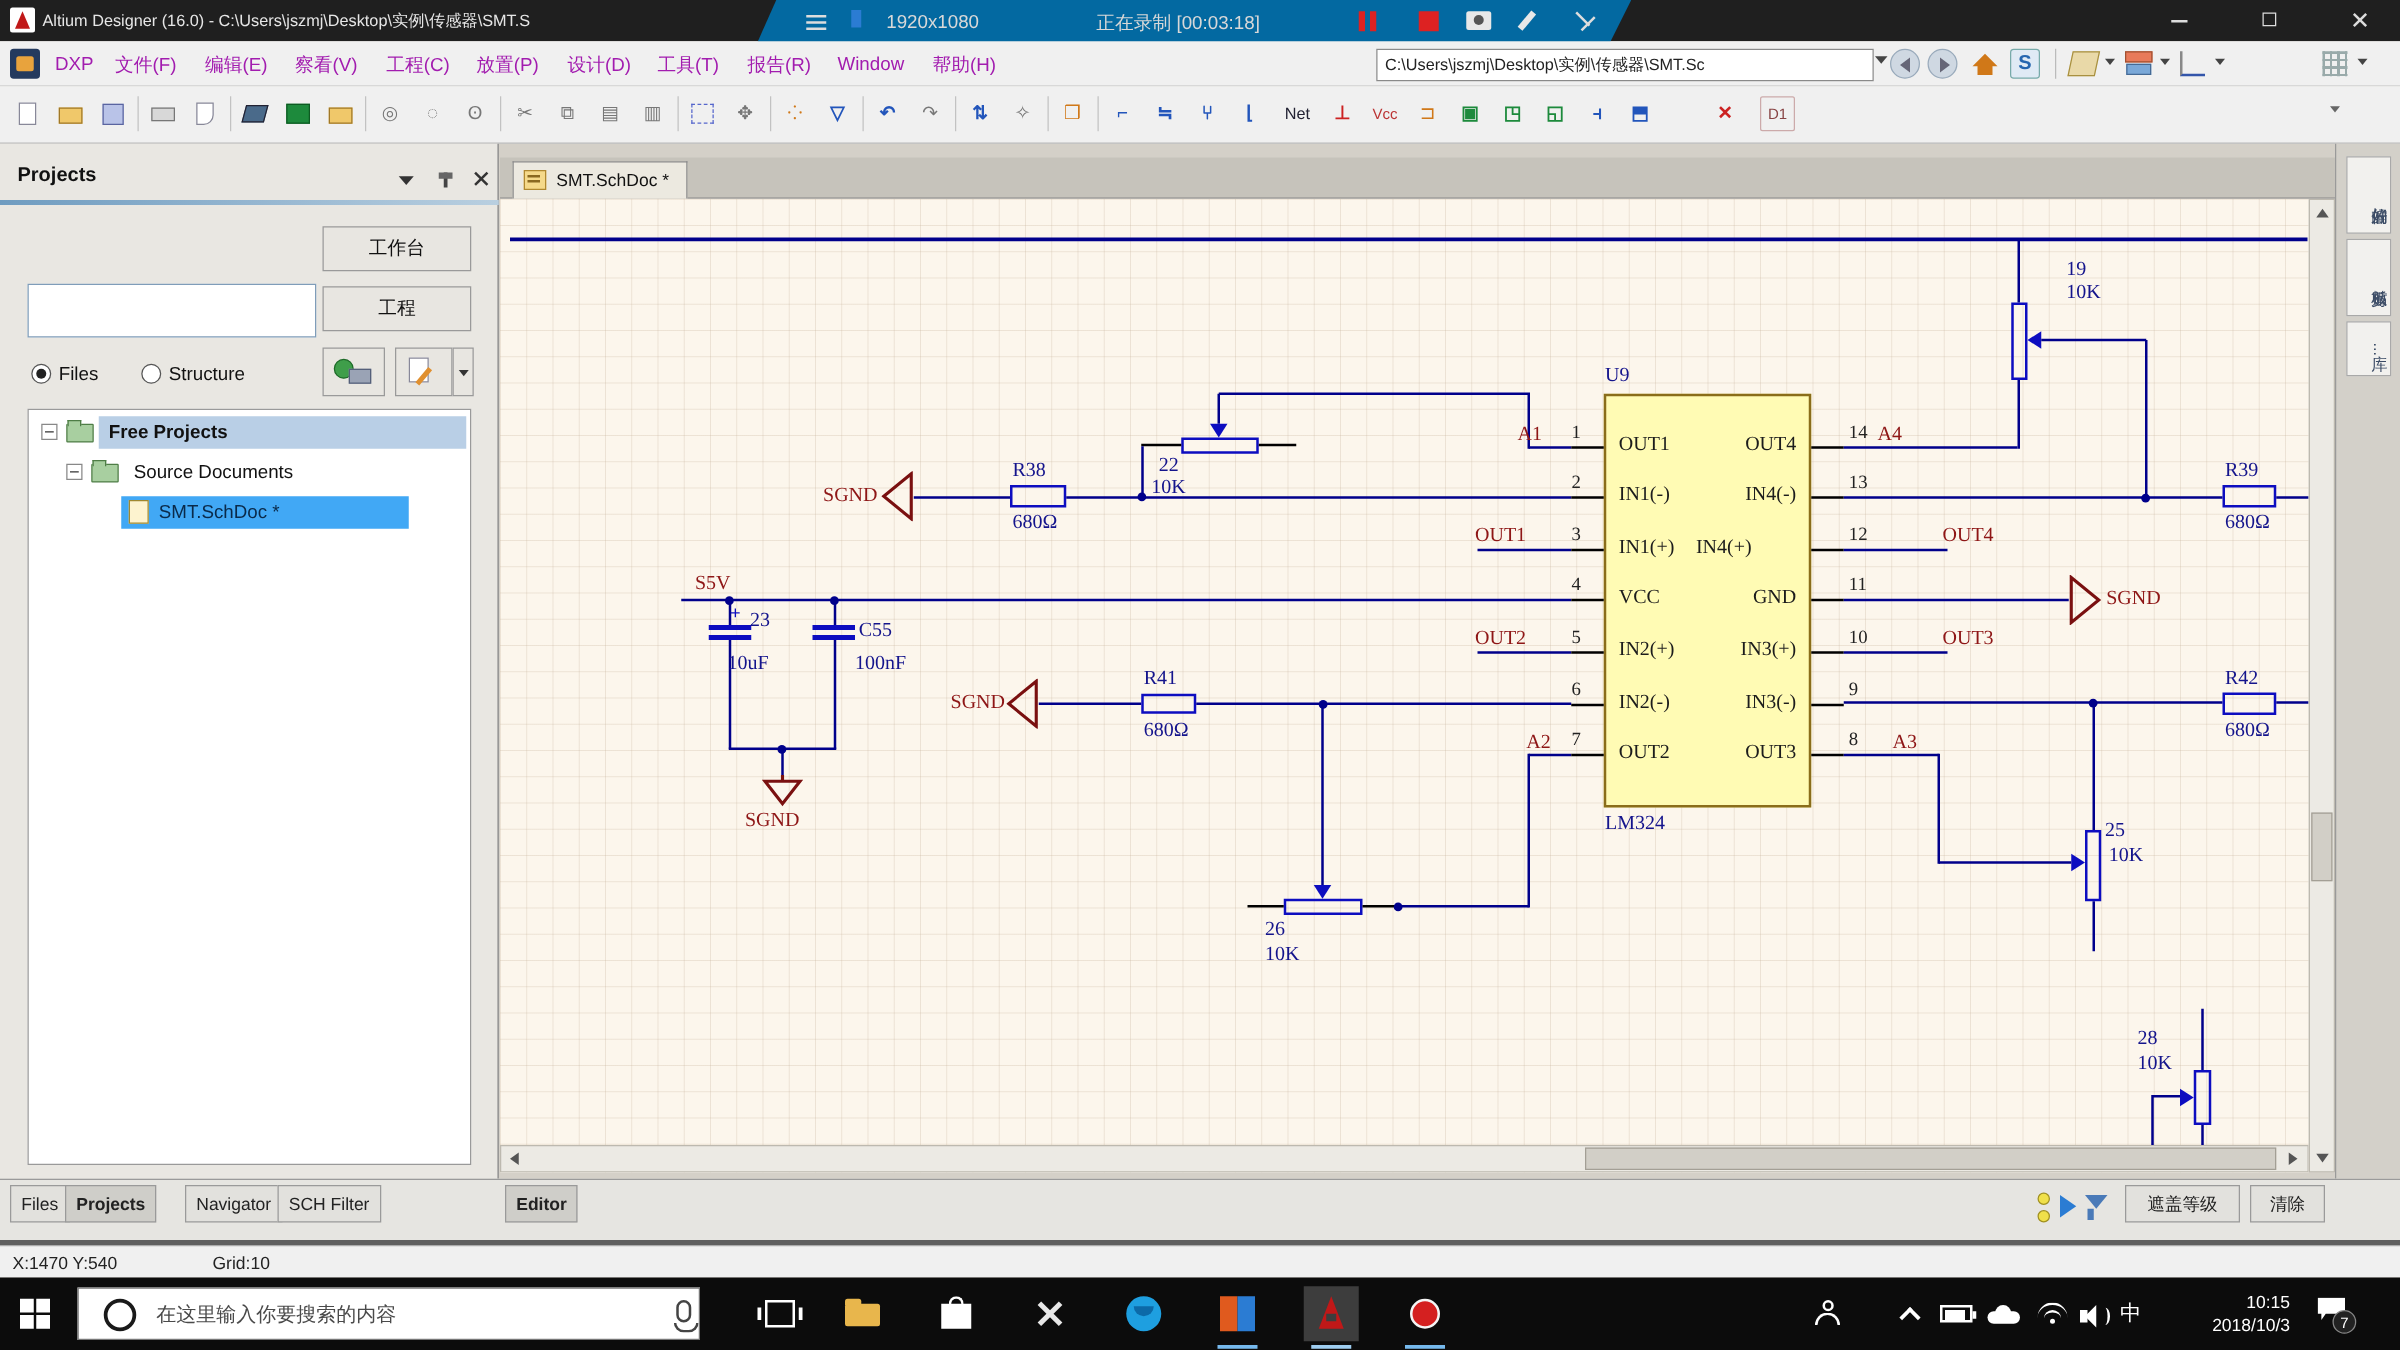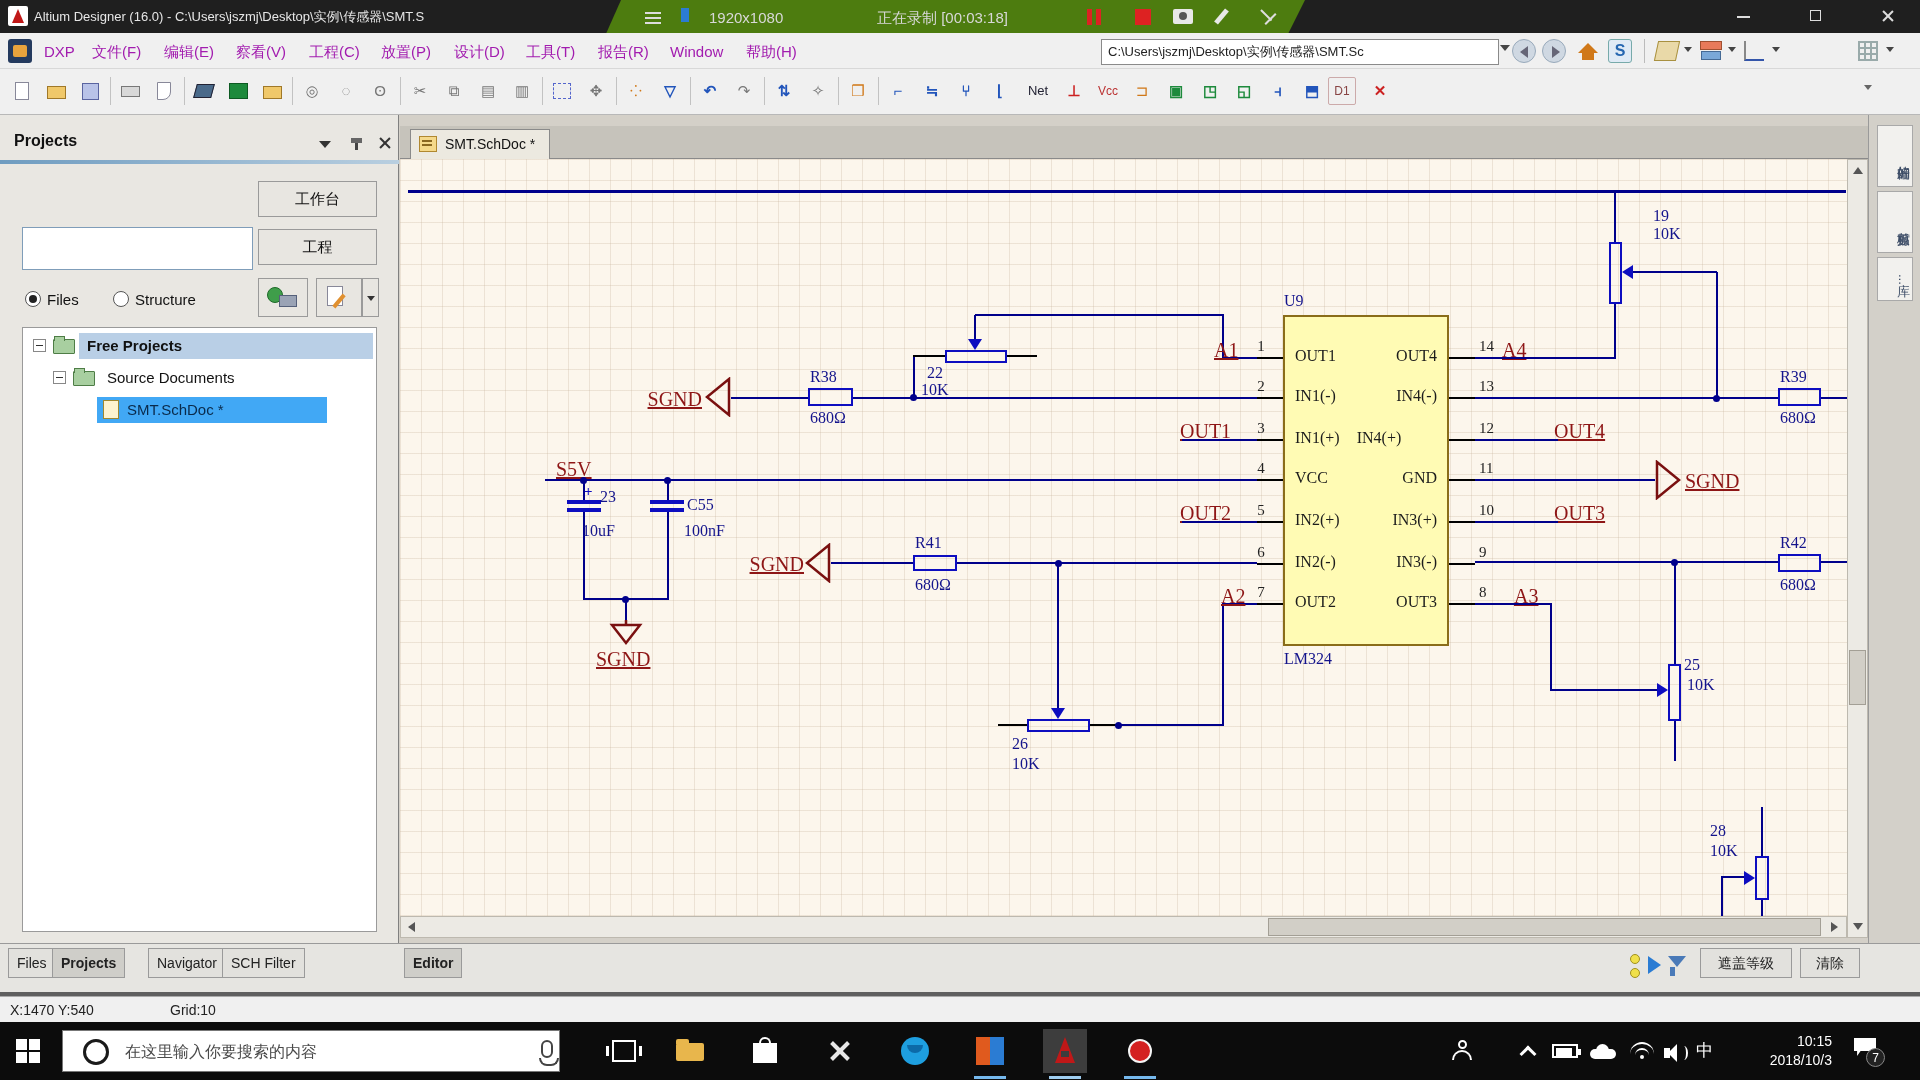--- a/index.html
+++ b/index.html
@@ -3,21 +3,21 @@
 <meta charset="utf-8">
 <style>
   * { margin:0; padding:0; box-sizing:border-box; }
   html,body { width:1920px; height:1080px; overflow:hidden; background:#d4d0c8;
     font-family:"Liberation Sans", sans-serif; }
   .abs { position:absolute; }
   
   #titlebar { position:absolute; left:0; top:0; width:1920px; height:33px; background:#1f1f1f; color:#e6e6e6; }
   #titlebar .title { position:absolute; left:34px; top:8px; font-size:13px; white-space:nowrap; }
   .winbtn { position:absolute; top:0; width:62px; height:33px; color:#ddd; text-align:center; line-height:33px; }
-  #recorder { position:absolute; left:605px; top:0; width:700px; height:36px; background:#4d7c0f;
+  #recorder { position:absolute; left:605px; top:0; width:700px; height:36px; background:#0369a1;
     clip-path:polygon(16px 0, 100% 0, calc(100% - 18px) 100%, 0 100%); color:#ddd; }
   .rec-txt { position:absolute; top:9px; font-size:15px; color:#d8d8d8; }
   
   #menubar { position:absolute; left:0; top:33px; width:1920px; height:36px; background:#f0f0f0; border-bottom:1px solid #d8d8d8; }
   .menuitem { position:absolute; top:7px; font-size:15px; color:#a21caf; padding:3px 6px; }
   #addrbox { position:absolute; left:1101px; top:6px; width:398px; height:26px; background:#fff; border:1px solid #8a8a8a; font-size:13px; color:#222; line-height:24px; padding-left:6px; white-space:nowrap; overflow:hidden; }
   
   #toolbar { position:absolute; left:0; top:69px; width:1920px; height:46px; background:#f0f0f0; border-bottom:1px solid #b8b8b8; }
   .tbi { position:absolute; top:8px; width:28px; height:28px; border:1px solid transparent; border-radius:2px; text-align:center; line-height:26px; font-size:15px; }
   .tsep { position:absolute; top:8px; width:1px; height:28px; background:#c2c2c2; }
@@ -56,21 +56,21 @@
     background-image: linear-gradient(rgba(200,180,158,.30) 1px, transparent 1px),
                       linear-gradient(90deg, rgba(200,180,158,.30) 1px, transparent 1px);
     background-size:21px 21px; }
   .w { position:absolute; background:#00008b; }
   .h2 { height:2px; } .h3 { height:3px; } .v2 { width:2px; }
   .pw { position:absolute; background:#000; height:2px; }
   .jd { position:absolute; width:7px; height:7px; border-radius:50%; background:#00008b; }
   .res { position:absolute; border:2px solid #0d0dc0; }
   .cbar { position:absolute; height:4px; background:#0d0dc0; }
   .sch { font-family:"Liberation Serif", serif; position:absolute; white-space:nowrap; }
-  .rl { color:#8e1616; font-size:20px;text-decoration:underline; }
+  .rl { color:#8e1616; font-size:16px; }
   .bl { color:#14148c; font-size:16px; }
   .pnum { color:#222; font-size:15px; font-family:"Liberation Serif", serif; position:absolute; }
   .pname { color:#1c1c1c; font-size:16px; font-family:"Liberation Serif", serif; position:absolute; }
   .ar-d { position:absolute; width:0; height:0; border-left:7px solid transparent; border-right:7px solid transparent; border-top:11px solid #0d0dc0; }
   .ar-l { position:absolute; width:0; height:0; border-top:7px solid transparent; border-bottom:7px solid transparent; border-right:11px solid #0d0dc0; }
   .ar-r { position:absolute; width:0; height:0; border-top:7px solid transparent; border-bottom:7px solid transparent; border-left:11px solid #0d0dc0; }
   
   .sbar { position:absolute; background:#eceae4; border:1px solid #bdb9af; }
   .sthumb { position:absolute; background:#d2cfc7; border:1px solid #a39f95; }
   .sarr { position:absolute; width:0; height:0; }
@@ -232,21 +232,21 @@
   <div class="tbi glyph-blue" style="left:986px">⌊</div>
   <div class="tbi" style="left:1020px;font-size:13px;color:#223;width:36px">Net</div>
   <div class="tbi glyph-red" style="left:1060px">⊥</div>
   <div class="tbi" style="left:1094px;font-size:12px;color:#b33">Vcc</div>
   <div class="tbi glyph-org" style="left:1128px">⊐</div>
   <div class="tbi glyph-green" style="left:1162px">▣</div>
   <div class="tbi glyph-green" style="left:1196px">◳</div>
   <div class="tbi glyph-green" style="left:1230px">◱</div>
   <div class="tbi glyph-blue" style="left:1264px">⫞</div>
   <div class="tbi glyph-blue" style="left:1298px">⬒</div>
-  <div class="tbi" style="left:1328px;font-size:12px;color:#844;border:1px solid #caa">D1</div>
+  <div class="tbi" style="left:1408px;font-size:12px;color:#844;border:1px solid #caa">D1</div>
   <div class="tbi glyph-red" style="left:1366px">✕</div>
   <div class="abs" style="left:1864px;top:16px;width:0;height:0;border-left:4px solid transparent;border-right:4px solid transparent;border-top:5px solid #666"></div>
 </div>
 
 <div id="tabbar">
   <div id="doctab">
     <div class="dicon"></div>
     <span>SMT.SchDoc *</span>
   </div>
 </div>

